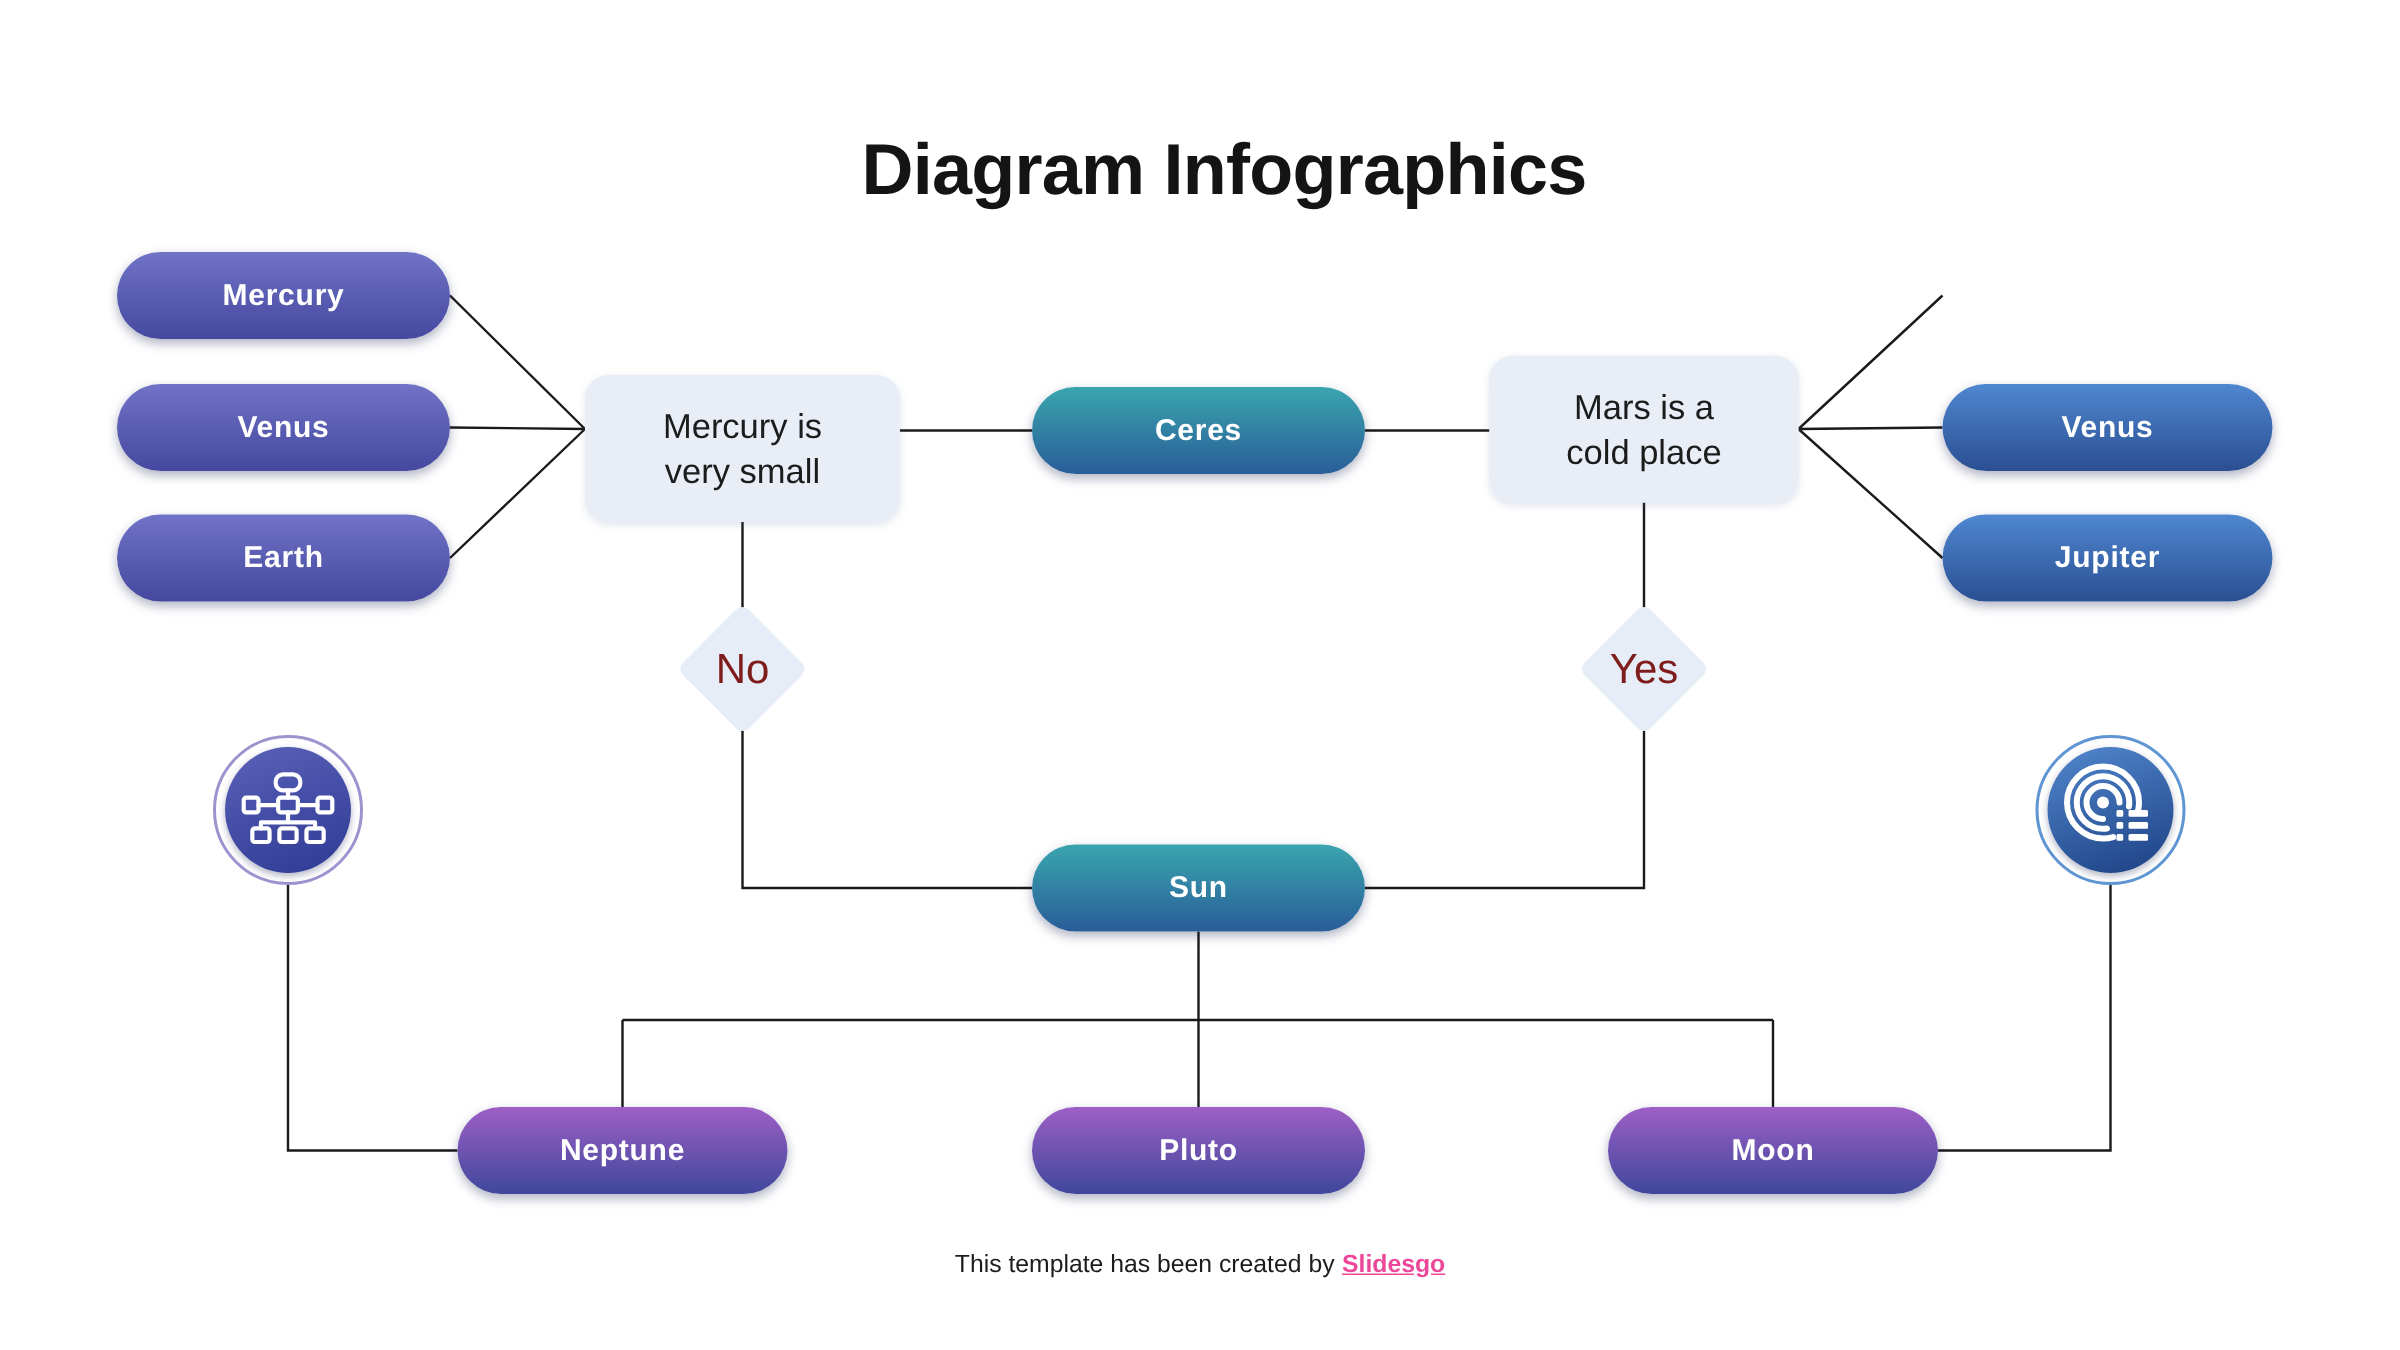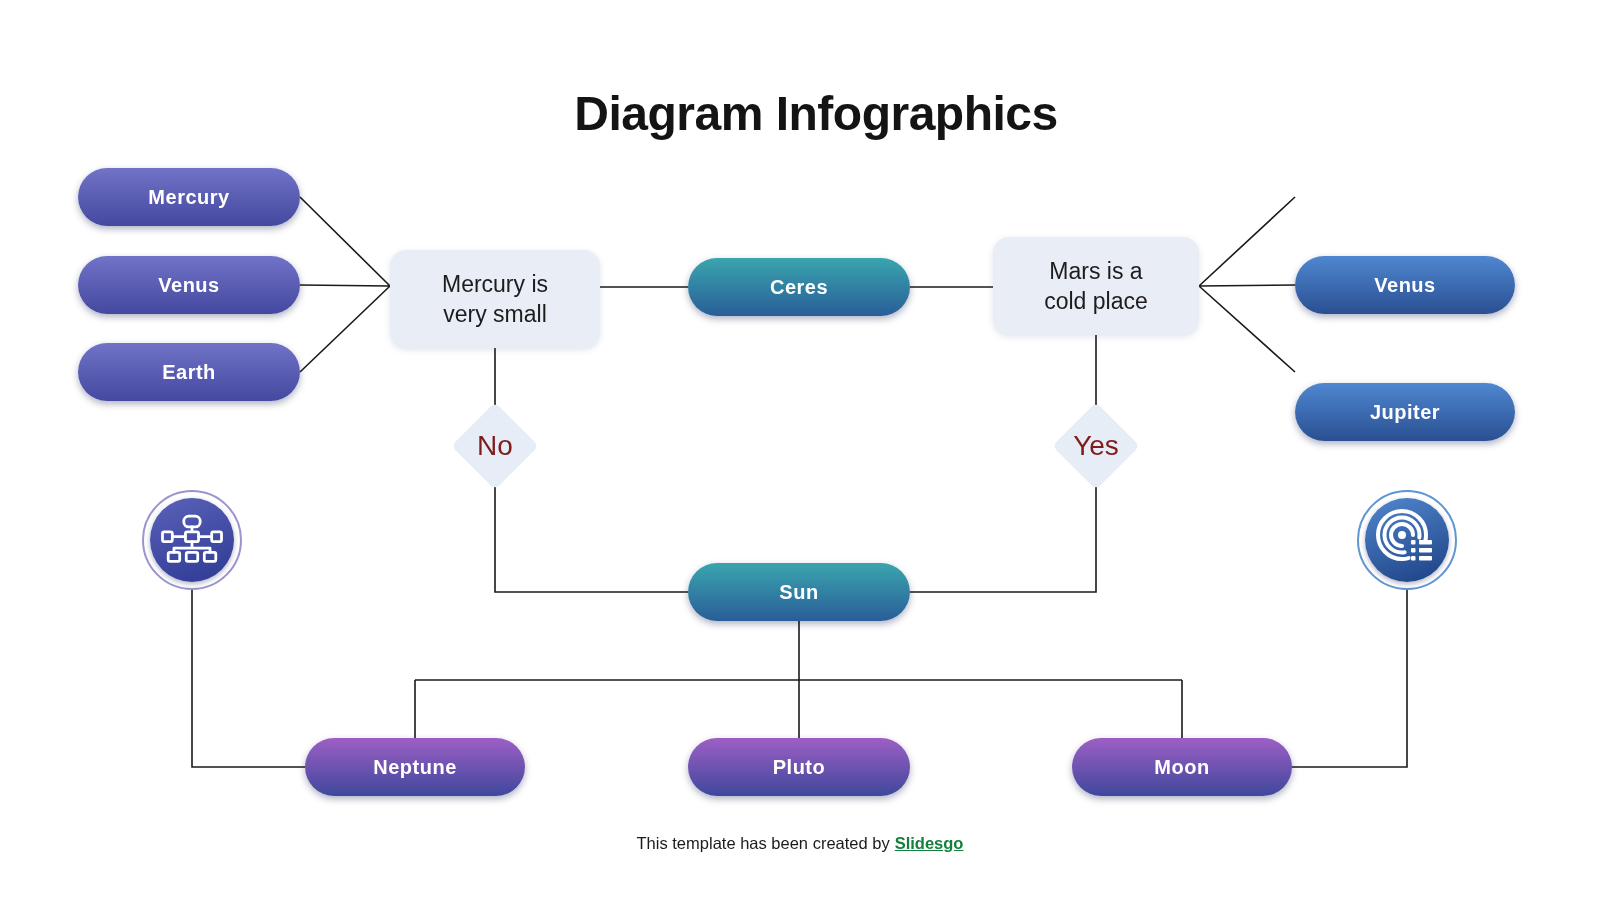--- a/index.html
+++ b/index.html
@@ -52,21 +52,21 @@
     align-items:center;justify-content:center;
     box-shadow:0 2px 5px rgba(25,35,80,0.35);
   }
   .icon-inner.left{background:linear-gradient(160deg,#5a61b8 0%,#2e3a94 100%);}
   .icon-inner.right{background:linear-gradient(160deg,#5287ce 0%,#1c4083 100%);}
 
   .footer{
     position:absolute;left:0;right:0;top:834px;text-align:center;
     font-size:16.5px;color:#1c1c1c;
   }
-  .footer .brand{font-weight:700;text-decoration:underline;color:#15803d;margin-left:5px;cursor:pointer;}
+  .footer .brand{font-weight:700;text-decoration:underline;color:#ec4899;margin-left:5px;cursor:pointer;}
 </style>
 </head>
 <body>
 
 <div class="stage">
 
   <div class="title">Diagram Infographics</div>
 
   <svg class="lines" viewBox="0 0 1600 900" fill="none" stroke="#1a1a1a" stroke-width="1.6">
     <path d="M300 197 L390 286 M300 285 L390 286 M300 372 L390 286"></path>
@@ -104,21 +104,21 @@
   <div class="pill teal" style="left:688px;top:258px;width:222px;">
     <span>Ceres</span>
   </div>
   <div class="pill teal" style="left:688px;top:563px;width:222px;">
     <span>Sun</span>
   </div>
 
   <div class="pill blue" style="left:1295px;top:256px;width:220px;">
     <span>Venus</span>
   </div>
-  <div class="pill blue" style="left:1295px;top:343px;width:220px;margin-top:40px;">
+  <div class="pill blue" style="left:1295px;top:343px;width:220px;">
     <span>Jupiter</span>
   </div>
 
   <div class="diamond-wrap" style="left:451px;top:402px;">
     <div class="diamond-bg"></div>
     <span class="diamond-label">No</span>
   </div>
   <div class="diamond-wrap" style="left:1052px;top:402px;">
     <div class="diamond-bg"></div>
     <span class="diamond-label">Yes</span>

